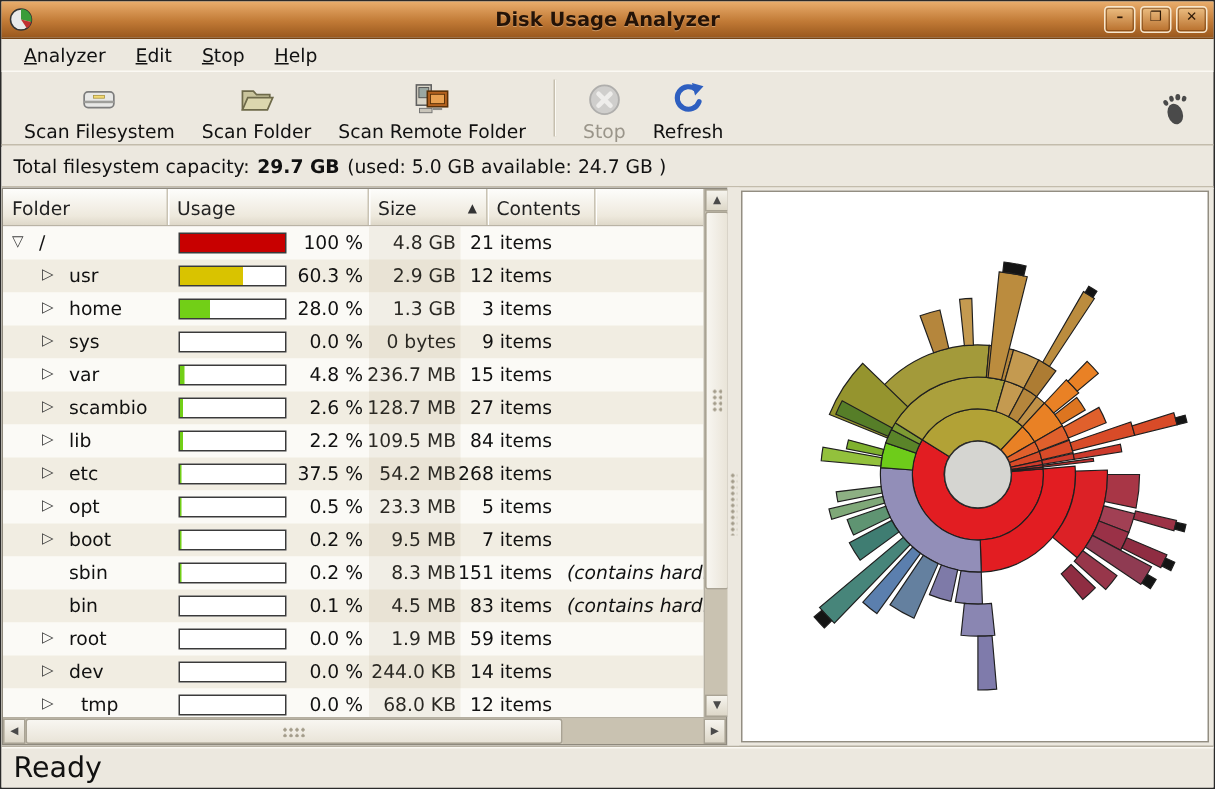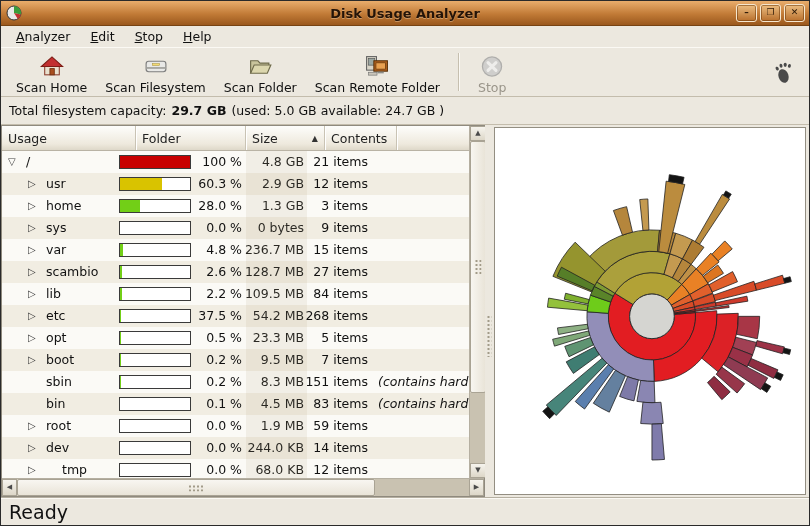--- a/index.html
+++ b/index.html
@@ -105,28 +105,20 @@
   <div class="menubar">
     <span class="menu-item">Analyzer</span>
     <span class="menu-item">Edit</span>
     <span class="menu-item">Stop</span>
     <span class="menu-item">Help</span>
   </div>
 
   <div class="toolbar">
     <div class="tool-btn">
       <svg width="26" height="25" viewBox="0 0 24 24">
-        <rect x="5" y="10.5" width="14" height="9.5" fill="#e9e1cf" stroke="#8a3a2a" stroke-width="1"></rect>
-        <polygon points="1.8,12 12,2.8 22.2,12" fill="#c23030" stroke="#7c1c14" stroke-width="1"></polygon>
-        <rect x="10" y="14" width="4.2" height="6" fill="#a84e1e" stroke="#6e2e0e" stroke-width="0.8"></rect>
-      </svg>
-      <span>Scan Home</span>
-    </div>
-    <div class="tool-btn">
-      <svg width="26" height="25" viewBox="0 0 24 24">
         <rect x="2.5" y="7" width="19" height="10" rx="2.5" fill="#e8e8e6" stroke="#7d7d7d" stroke-width="1.1"></rect>
         <rect x="2.5" y="12.6" width="19" height="1.6" fill="#9e9e9a"></rect>
         <rect x="8.5" y="9.2" width="7" height="1.8" fill="#f3da74" stroke="#a8923c" stroke-width="0.5"></rect>
       </svg>
       <span>Scan Filesystem</span>
     </div>
     <div class="tool-btn">
       <svg width="26" height="25" viewBox="0 0 24 24">
         <path d="M3 18.5 V6.5 h7 l2 2.2 h8.5 v3.5" fill="#c9c49c" stroke="#6e6a4a" stroke-width="1.1"></path>
         <path d="M3 18.5 L6.4 10.6 H22.4 L19 18.5 Z" fill="#dcd7ae" stroke="#6e6a4a" stroke-width="1.1"></path>
@@ -145,20 +137,27 @@
       <span>Scan Remote Folder</span>
     </div>
     <div class="tool-sep"></div>
     <div class="tool-btn disabled">
       <svg width="26" height="25" viewBox="0 0 24 24">
         <circle cx="12" cy="12" r="9.2" fill="#c6c6c6" stroke="#9b9b9b" stroke-width="1.2"></circle>
         <path d="M8.2 8.2 L15.8 15.8 M15.8 8.2 L8.2 15.8" stroke="#efefef" stroke-width="3" stroke-linecap="round"></path>
       </svg>
       <span>Stop</span>
     </div>
+    <div class="tool-btn">
+      <svg width="26" height="25" viewBox="0 0 24 24">
+        <path d="M18.8 13.2 a7.2 7.2 0 1 1 -1.9-7.6" fill="none" stroke="#2e5fc0" stroke-width="3.2" stroke-linecap="round"></path>
+        <polygon points="14.2,1.2 21.6,3.4 16.2,9.2" fill="#2e5fc0"></polygon>
+      </svg>
+      <span>Refresh</span>
+    </div>
     <span class="toolbar-logo">
       <svg width="24" height="26" viewBox="0 0 24 26">
         <ellipse cx="12.5" cy="16" rx="5" ry="7" fill="#4a4a4a" transform="rotate(-18 12.5 16)"></ellipse>
         <ellipse cx="6.2" cy="8.6" rx="1.5" ry="2" fill="#4a4a4a" transform="rotate(-30 6.2 8.6)"></ellipse>
         <ellipse cx="10" cy="5.8" rx="1.5" ry="2" fill="#4a4a4a" transform="rotate(-12 10 5.8)"></ellipse>
         <ellipse cx="14.2" cy="4.8" rx="1.6" ry="2.1" fill="#4a4a4a"></ellipse>
         <ellipse cx="18.4" cy="5.8" rx="1.5" ry="1.9" fill="#4a4a4a" transform="rotate(14 18.4 5.8)"></ellipse>
       </svg>
     </span>
   </div>
@@ -168,25 +167,25 @@
     <span class="total">29.7 GB</span>
     <span>(used: 5.0 GB available: 24.7 GB )</span>
   </div>
 
   <div class="main">
 
     <div class="left-pane">
       <div class="tree-top">
         <div class="tree-main">
           <div class="header-row">
+            <div class="hcell hc-folder">
+              <span>Folder</span>
+            </div>
             <div class="hcell hc-usage">
               <span>Usage</span>
-            </div>
-            <div class="hcell hc-folder">
-              <span>Folder</span>
             </div>
             <div class="hcell hc-size">
               <span>Size</span>
               <span class="sort-arrow">▲</span>
             </div>
             <div class="hcell hc-contents">
               <span>Contents</span>
             </div>
             <div class="hcell hc-blank"></div>
           </div>
@@ -326,21 +325,21 @@
                 <span class="fname" style="left: 44px;">dev</span>
                 <span class="bar">
                   <i style="width: 0%;"></i>
                 </span>
                 <span class="num pct">0.0 %</span>
                 <span class="num size">244.0 KB</span>
                 <span class="num cont">14 items</span>
               </div>
               <div class="row even">
                 <span class="expander" style="left: 26px;">▷</span>
-                <span class="fname" style="left: 60px;">tmp</span>
+                <span class="fname" style="left: 52px;">tmp</span>
                 <span class="bar">
                   <i style="width: 0%;"></i>
                 </span>
                 <span class="num pct">0.0 %</span>
                 <span class="num size">68.0 KB</span>
                 <span class="num cont">12 items</span>
               </div>
               <div class="size-tint"></div>
             </div>
         </div>

